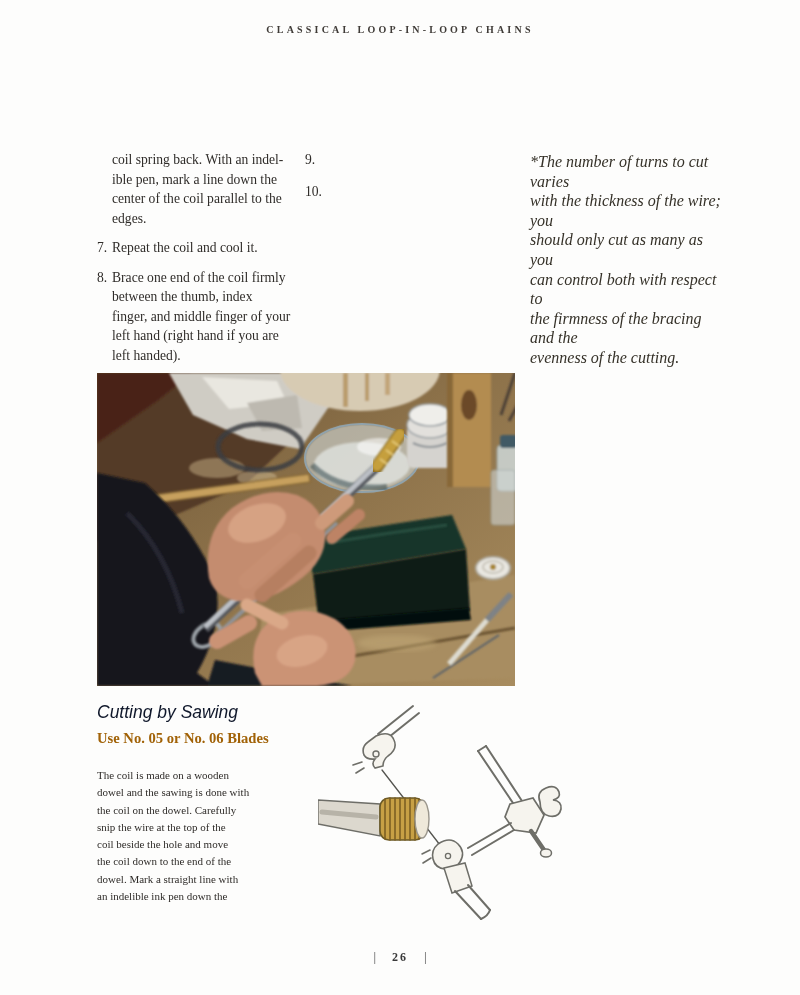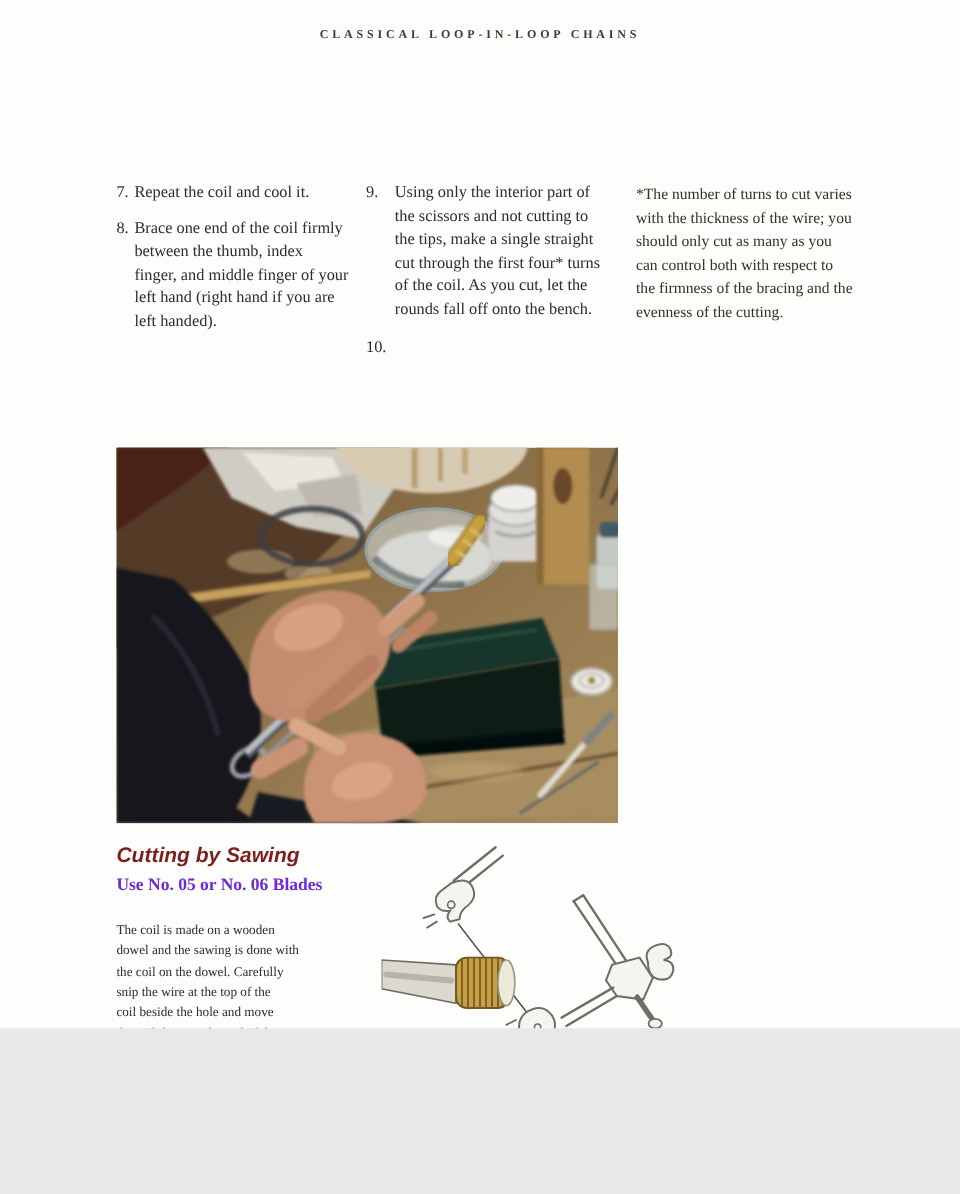--- a/index.html
+++ b/index.html
@@ -1,72 +1,70 @@
 <!DOCTYPE html>
 <html><head>
 <meta charset="utf-8">
 <style>
   html,body{margin:0;padding:0;background:#e8e8e8;}
-  .page{position:relative;width:800px;height:857px;margin:0 auto;background:#fdfdfc;
+  .page{position:relative;width:800px;height:995px;margin:0 auto;background:#fdfdfc;
         font-family:"Liberation Serif",serif;color:#2f2c29;overflow:hidden;}
   .running-head{position:absolute;top:24px;left:0;width:100%;text-align:center;
         font-size:10px;letter-spacing:3.2px;color:#3f3b37;font-weight:600;}
   .lines{white-space:pre-line;}
   .col{position:absolute;font-size:13.6px;line-height:19.5px;}
   .col1{left:97px;top:150px;width:210px;}
   .col2{left:305px;top:150px;width:214px;}
   .col3{left:530px;top:152px;width:196px;}
   .cont{padding-left:15px;margin:0 0 10px 0;}
   .step{display:grid;margin:0 0 10px 0;}
   .step.w1{grid-template-columns:15px 1fr;}
   .step.w2{grid-template-columns:24px 1fr;}
-  .note{font-size:13px;line-height:19.6px;color:#353128;}
+  .note{font-style:italic;font-size:16px;line-height:19.6px;color:#353128;}
   .photo-figure{position:absolute;left:97px;top:373px;width:418px;height:313px;}
   .photo-figure svg{display:block;filter:blur(.4px) saturate(.95);}
   .sec-heading{position:absolute;left:97px;top:702px;font-family:"Liberation Sans",sans-serif;
-        font-weight:bold;font-style:italic;font-size:17.5px;color:#7f1d1d;}
-  .sec-subheading{position:absolute;left:97px;top:730px;font-weight:bold;font-size:14.6px;color:#6d28d9;}
+        font-weight:normal;font-style:italic;font-size:17.5px;color:#0f172a;}
+  .sec-subheading{position:absolute;left:97px;top:730px;font-weight:bold;font-size:14.6px;color:#a16207;}
   .body-para{position:absolute;left:97px;top:767px;width:230px;font-size:11px;line-height:17.3px;}
   .illus{position:absolute;left:318px;top:698px;width:275px;height:225px;}
   .footer{position:absolute;left:0;top:949px;width:100%;display:flex;justify-content:center;
         align-items:center;gap:16px;font-size:12px;color:#3a3a3a;}
   .footer .bar{font-size:13px;color:#4a4a4a;}
   .footer .num{letter-spacing:2px;font-weight:bold;}
 </style>
 </head>
 <body>
 
 <div class="page">
 
   <div class="running-head">CLASSICAL LOOP-IN-LOOP CHAINS</div>
 
   <div class="col col1">
+    <p class="cont lines">coil spring back. With an indel-
+ible pen, mark a line down the
+center of the coil parallel to the
+edges.</p>
     <div class="step w1">
       <span>7.</span>
       <span class="lines">Repeat the coil and cool it.</span>
     </div>
     <div class="step w1">
       <span>8.</span>
       <span class="lines">Brace one end of the coil firmly
 between the thumb, index
 finger, and middle finger of your
 left hand (right hand if you are
 left handed).</span>
     </div>
   </div>
 
   <div class="col col2">
     <div class="step w2">
       <span>9.</span>
-      <span class="lines">Using only the interior part of
-the scissors and not cutting to
-the tips, make a single straight
-cut through the first four* turns
-of the coil. As you cut, let the
-rounds fall off onto the bench.</span>
     </div>
     <div class="step w2" style="margin-top:12px;">
       <span>10.</span>
     </div>
   </div>
 
   <div class="col col3">
     <p class="note lines" style="margin:0">*The number of turns to cut varies
 with the thickness of the wire; you
 should only cut as many as you

